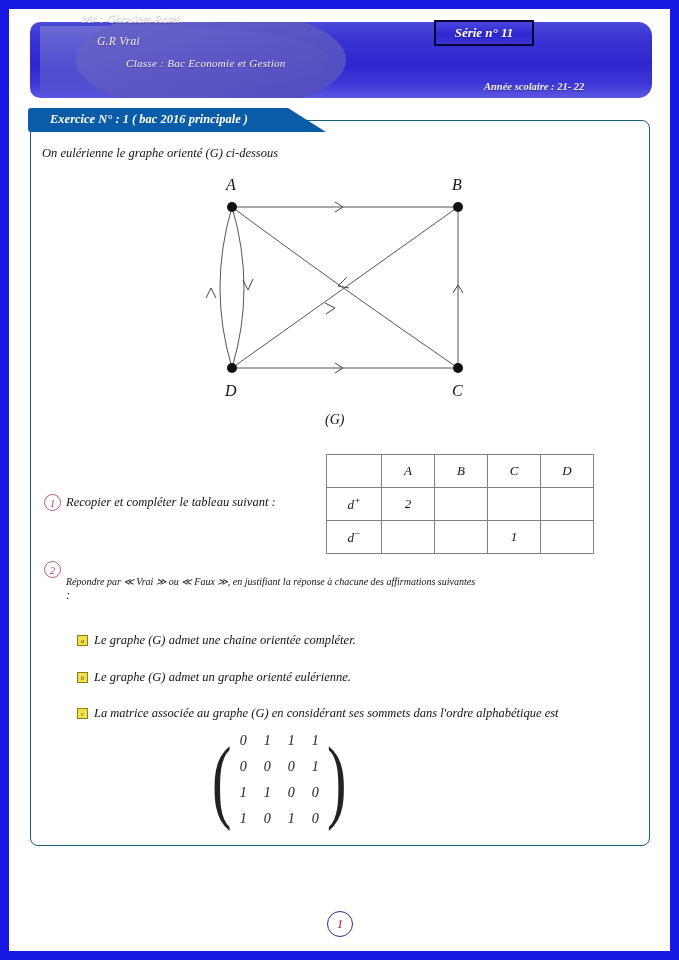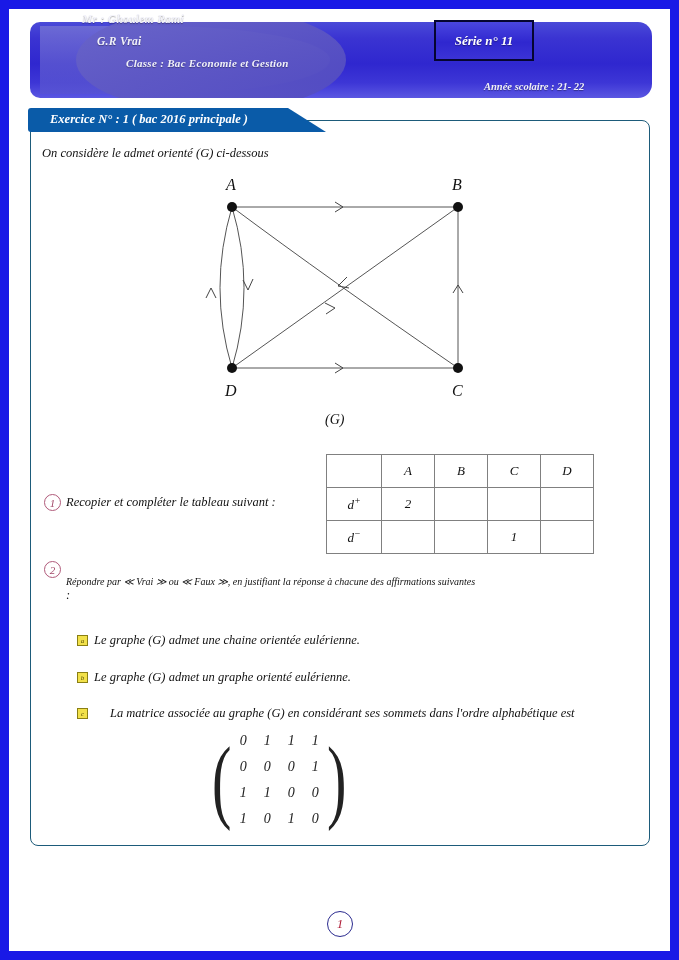--- a/index.html
+++ b/index.html
@@ -52,34 +52,34 @@
     position: absolute;
     left: 10px; top: 4px;
     width: 290px; height: 68px;
     border-radius: 0 60% 60% 0 / 0 50% 50% 0;
     background: linear-gradient(180deg, rgba(120,118,212,.75), rgba(90,86,205,.55));
   }
   .banner-line {
     position: absolute;
     color: #f2f2fa;
     font-style: italic;
-    font-weight: bold;
+    font-weight: normal;
     font-size: 11.5px;
     letter-spacing: .3px;
     white-space: nowrap;
     text-shadow: 0 1px 1px rgba(0,0,0,.35);
   }
   #banner-teacher { left: 82px; top: 13px; }
   #banner-subject { left: 97px; top: 35px; }
   #banner-class   { left: 105px; top: 57px; font-size: 11px; margin-left: 21px; }
 
   #serie-box {
     position: absolute;
     left: 434px; top: 20px;
-    width: 100px; height: 41px;
+    width: 100px; height: 26px;
     box-sizing: border-box;
     border: 2.5px solid #050531;
     background: linear-gradient(180deg, #4a46e0 0%, #2f27cf 55%, #3b33d6 100%);
     display: flex;
     align-items: center;
     justify-content: center;
     z-index: 5;
   }
   #serie-label {
     color: #ffffff;
@@ -220,21 +220,21 @@
     display: flex;
     align-items: center;
     justify-content: center;
     box-sizing: border-box;
   }
   #item-a-bullet { left: 77px; top: 635px; }
   #item-a-text   { left: 94px; top: 633px; }
   #item-b-bullet { left: 77px; top: 672px; }
   #item-b-text   { left: 94px; top: 670px; }
   #item-c-bullet { left: 77px; top: 708px; }
-  #item-c-text   { left: 94px; top: 706px; margin-left: 16px; }
+  #item-c-text   { left: 94px; top: 706px; }
 
   
   #matrix-wrap {
     position: absolute;
     left: 206px; top: 728px;
     display: flex;
     align-items: center;
   }
   .paren {
     font-size: 94px;
@@ -289,21 +289,21 @@
 <div id="serie-box">
   <span id="serie-label">Série n° 11</span>
 </div>
 <div id="annee-label">Année scolaire : 21- 22</div>
 
 <div id="content-frame"></div>
 <div id="exercise-bar"></div>
 <div id="exercise-bar-tail"></div>
 <div id="exercise-title">Exercice N° : 1 ( bac 2016 principale )</div>
 
-<div class="body-text" id="intro-text">On considère le admet orienté (G) ci-dessous</div>
+<div class="body-text" id="intro-text">On eulérienne le graphe orienté (G) ci-dessous</div>
 
 <svg id="graph-svg" width="330" height="240" viewBox="0 0 330 240">
   <defs>
     <marker id="ah" markerWidth="10" markerHeight="10" refX="5" refY="4" orient="auto" markerUnits="strokeWidth">
       <path d="M0,0.6 L6,4 L0,7.4" fill="none" stroke="#444" stroke-width="0.9"></path>
     </marker>
   </defs>
 
   <line x1="52" y1="37" x2="278" y2="37" stroke="#555" stroke-width="1"></line>
   <path d="M150,37 L166,37" stroke="none" fill="none"></path>
@@ -367,21 +367,21 @@
     <td></td>
   </tr>
 </tbody>
   </table>
 
 <div class="qnum" id="q2-num">2</div>
 <div class="body-text" id="q2-text">Répondre par ≪ Vrai ≫ ou ≪ Faux ≫, en justifiant la réponse à chacune des affirmations suivantes</div>
 <div class="body-text" id="q2-colon">:</div>
 
 <div class="sub-bullet" id="item-a-bullet">a</div>
-<div class="sub-item" id="item-a-text">Le graphe (G) admet une chaine orientée eulérienne.</div>
+<div class="sub-item" id="item-a-text">Le graphe (G) admet une chaine orientée compléter.</div>
 
 <div class="sub-bullet" id="item-b-bullet">b</div>
 <div class="sub-item" id="item-b-text">Le graphe (G) admet un graphe orienté eulérienne.</div>
 
 <div class="sub-bullet" id="item-c-bullet">c</div>
 <div class="sub-item" id="item-c-text">La matrice associée au graphe (G) en considérant ses sommets dans l'ordre alphabétique est</div>
 
 <div id="matrix-wrap">
   <span class="paren">(</span>
   <table id="matrix-table">

